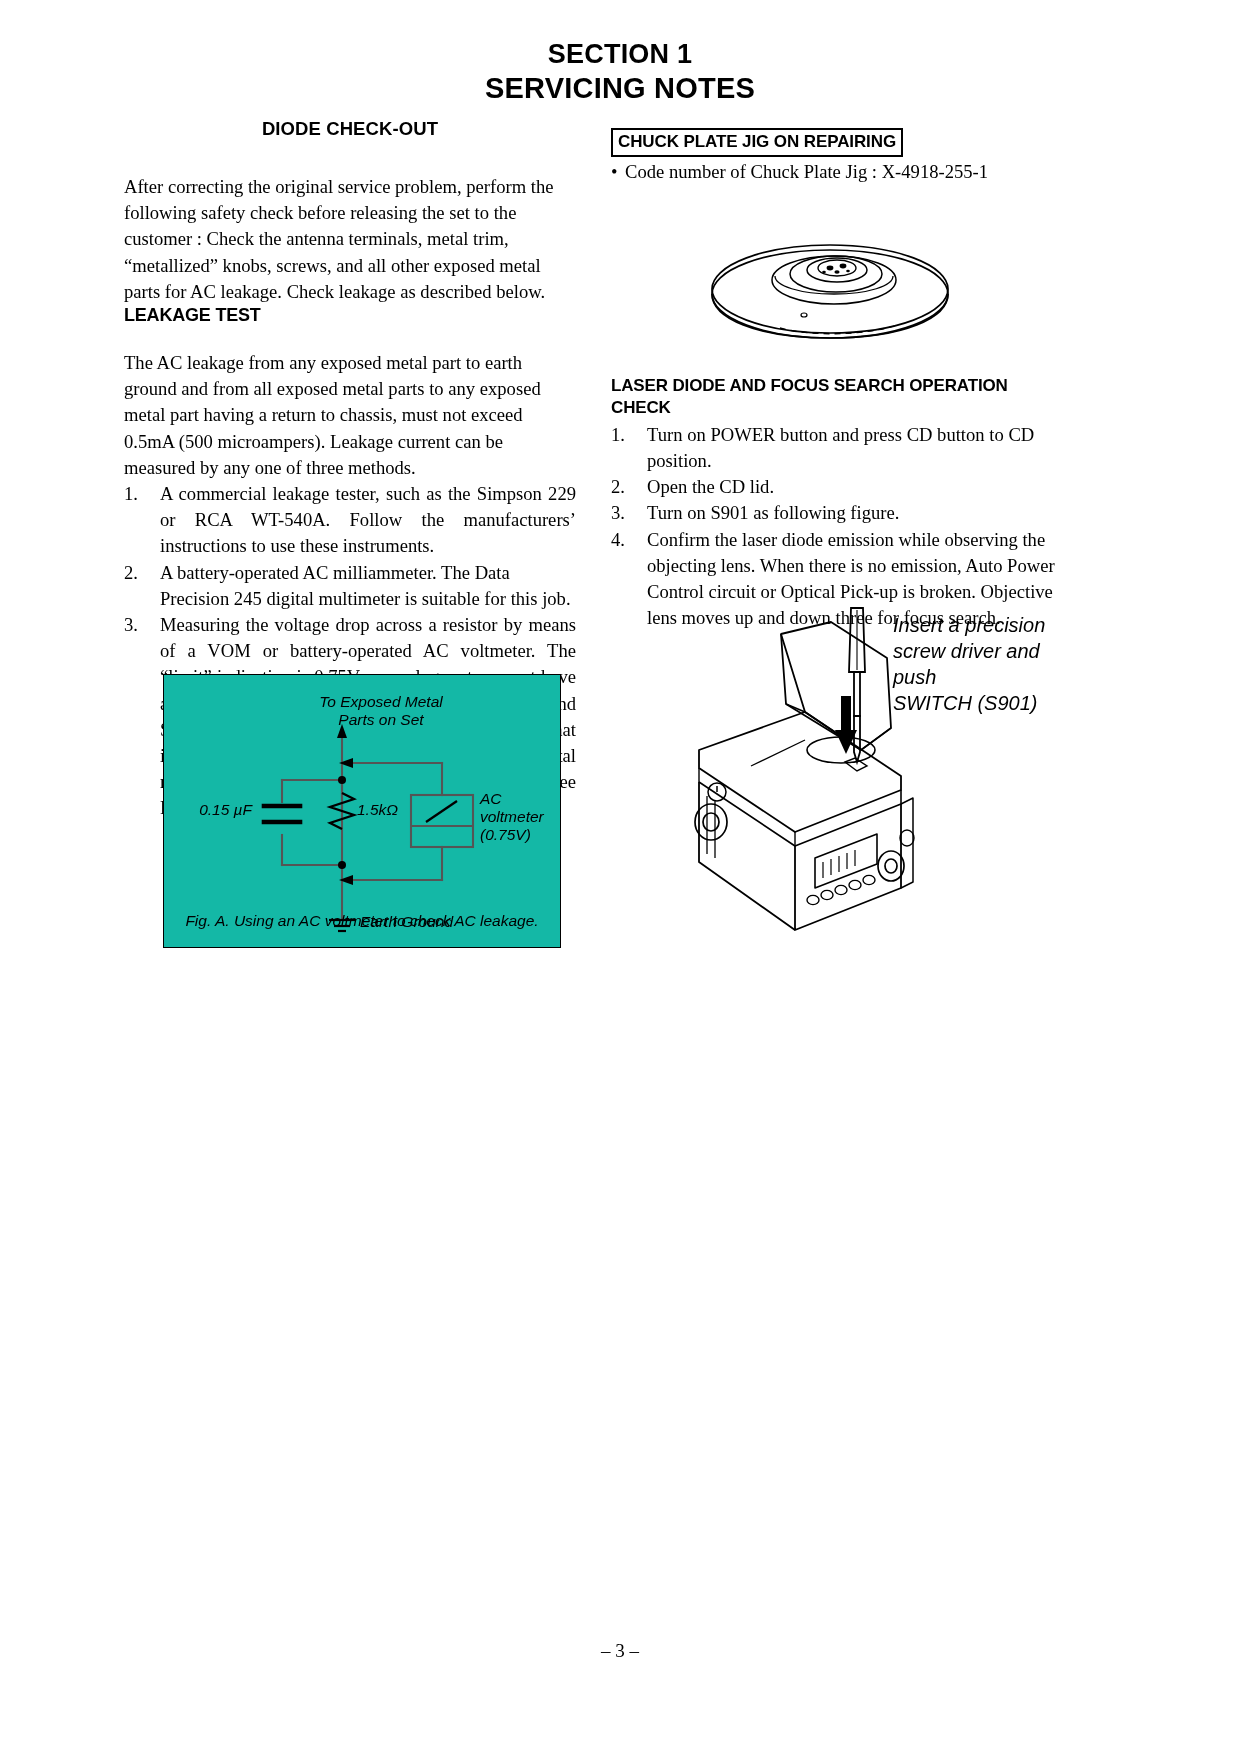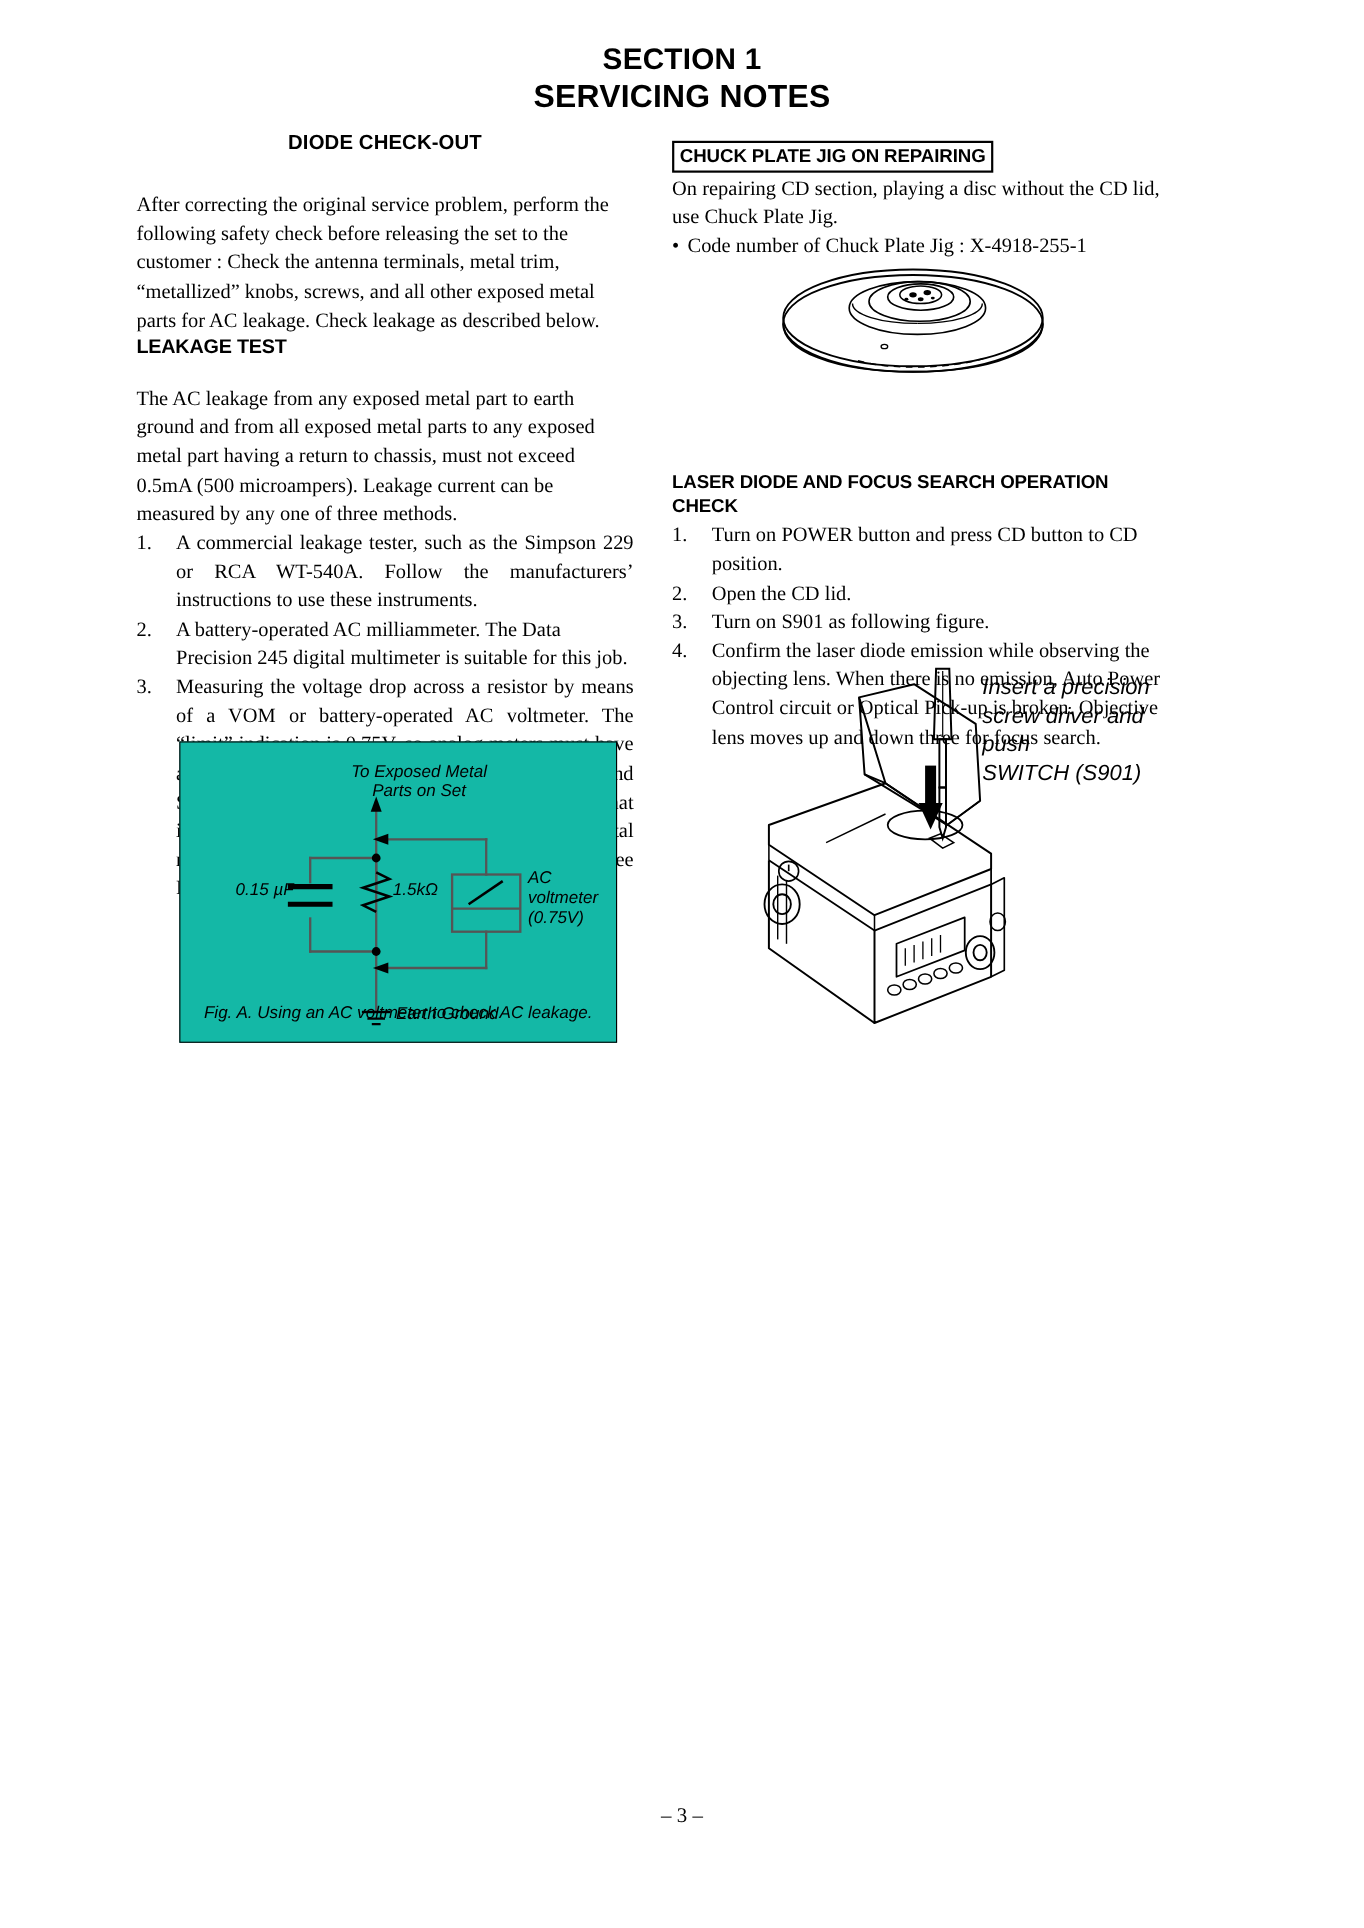--- a/index.html
+++ b/index.html
@@ -189,21 +189,20 @@
           <span class="marker">3.</span>
           <span class="txt">Measuring the voltage drop across a resistor by means of a VOM or battery-operated AC voltmeter. The “limit” indication is 0.75V, so analog meters must have an accurate low-voltage scale. The Simpson 250 and Sanwa SH-63Trd are examples of a passive VOM that is suitable. Nearly all battery operated digital multimeters that have a 2V AC range are suitable. (See Fig. A)</span>
         </li>
       </ol>
     </div>
 
     <div class="col-right">
 
       <h3 class="head-boxed">CHUCK PLATE JIG ON REPAIRING</h3>
 
-      <p class="body">On repairing CD section, playing a disc without the CD lid, use Chuck Plate Jig.</p>
 
       <ul class="bullets">
         <li>
           <span class="dot">•</span>
           <span>Code number of Chuck Plate Jig : X-4918-255-1</span>
         </li>
       </ul>
 
       
       <div style="height:190px;"></div>
@@ -315,21 +314,21 @@
         <line x1="170" y1="251" x2="186" y2="251"></line>
         <line x1="174" y1="256" x2="182" y2="256"></line>
       </g>
     </svg>
 
     <div class="lbl" style="position:absolute; left:137px; top:18px; text-align:center; width:160px;">
       <span>To Exposed Metal</span><br>
       <span>Parts on Set</span>
     </div>
 
-    <div class="lbl" style="position:absolute; left:17px; top:126px; width:86px; text-align:right;">0.15 µF</div>
+    <div class="lbl" style="position:absolute; left:2px; top:126px; width:86px; text-align:right;">0.15 µF</div>
 
     <div class="lbl" style="position:absolute; left:193px; top:126px;">1.5kΩ</div>
 
     <div class="lbl" style="position:absolute; left:316px; top:115px;">
       <span>AC</span><br>
       <span>voltmeter</span><br>
       <span>(0.75V)</span>
     </div>
 
     <div class="lbl" style="position:absolute; left:196px; top:238px;">Earth Ground</div>

